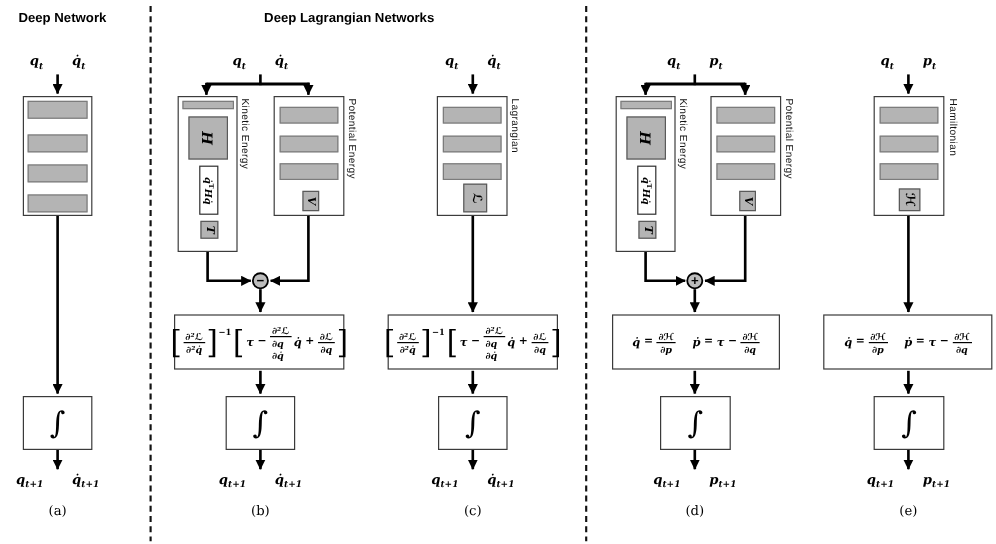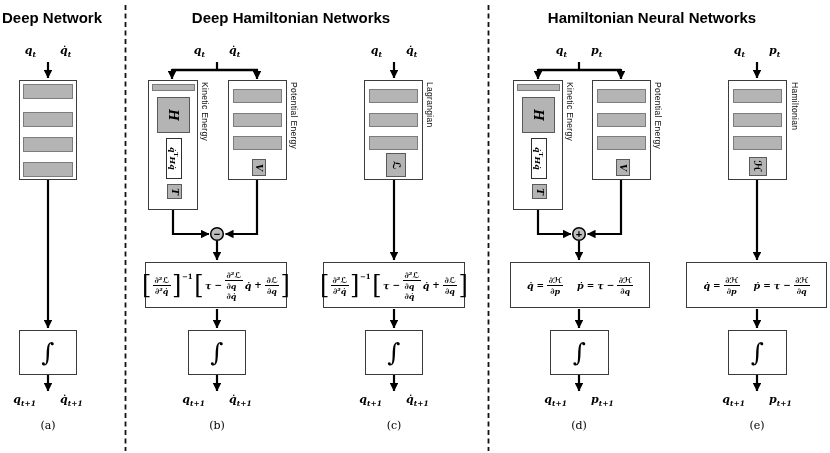--- a/index.html
+++ b/index.html
@@ -1,19 +1,19 @@
 <!DOCTYPE html>
 <html><head>
 <meta charset="utf-8">
 <style>
   html,body{margin:0;padding:0;background:#fff;}
   #fig{position:relative;width:830px;height:453px;background:#fff;overflow:hidden;
        font-family:"Liberation Sans","DejaVu Sans",sans-serif;color:#000;}
   #wires{position:absolute;left:0;top:0;z-index:1;}
-  .sec-title{position:absolute;transform:translateX(-50%);font-size:15px;font-weight:bold;
+  .sec-title{position:absolute;transform:translateX(-50%);font-size:11px;font-weight:bold;
              white-space:nowrap;z-index:3;}
   .io{position:absolute;transform:translateX(-50%);white-space:nowrap;z-index:3;
       font-family:"DejaVu Serif","DejaVu Sans",serif;font-size:11px;font-weight:bold;}
   .io .m2{margin-left:24px;}
   .io sub{font-size:7.5px;font-style:italic;font-weight:bold;}
   .io i{font-style:italic;}
   .cap{position:absolute;transform:translateX(-50%);font-family:"DejaVu Serif","DejaVu Sans",serif;
        font-size:11px;z-index:3;}
   .nbox{position:absolute;background:#fff;border:1.6px solid #3c3c3c;z-index:2;box-sizing:border-box;}
   .bar{position:absolute;background:#b4b4b4;border:1.2px solid #7c7c7c;box-sizing:border-box;}
@@ -104,22 +104,21 @@
       <text x="217" y="237.6" text-anchor="middle" font-size="11" font-weight="bold">−</text>
     </g>
 
     <g>
       <circle cx="579" cy="234" r="6.3" fill="#bdbdbd" stroke="#000" stroke-width="1.5"></circle>
       <text x="579" y="237.9" text-anchor="middle" font-size="11" font-weight="bold">+</text>
     </g>
   </svg>
 
   <div class="sec-title" style="left:52px;top:9px">Deep Network</div>
-  <div class="sec-title" style="left:291px;top:9px">Deep Hamiltonian Networks</div>
-  <div class="sec-title" style="left:652px;top:9px">Hamiltonian Neural Networks</div>
+  <div class="sec-title" style="left:291px;top:9px">Deep Lagrangian Networks</div>
 
   <div class="io" style="left:48px;top:44px">
     <span class="m1"><i>q</i><sub>t</sub></span><span class="m2"><i>q̇</i><sub>t</sub></span>
   </div>
   <div class="nbox" style="left:19px;top:80px;width:58px;height:100px">
     <div class="bar" style="left:3px;right:3.5px;top:3px;height:15px"></div>
     <div class="bar" style="left:3px;right:3.5px;top:31px;height:15px"></div>
     <div class="bar" style="left:3px;right:3.5px;top:56px;height:15px"></div>
     <div class="bar" style="left:3px;right:3.5px;top:81px;height:15px"></div>
   </div>

